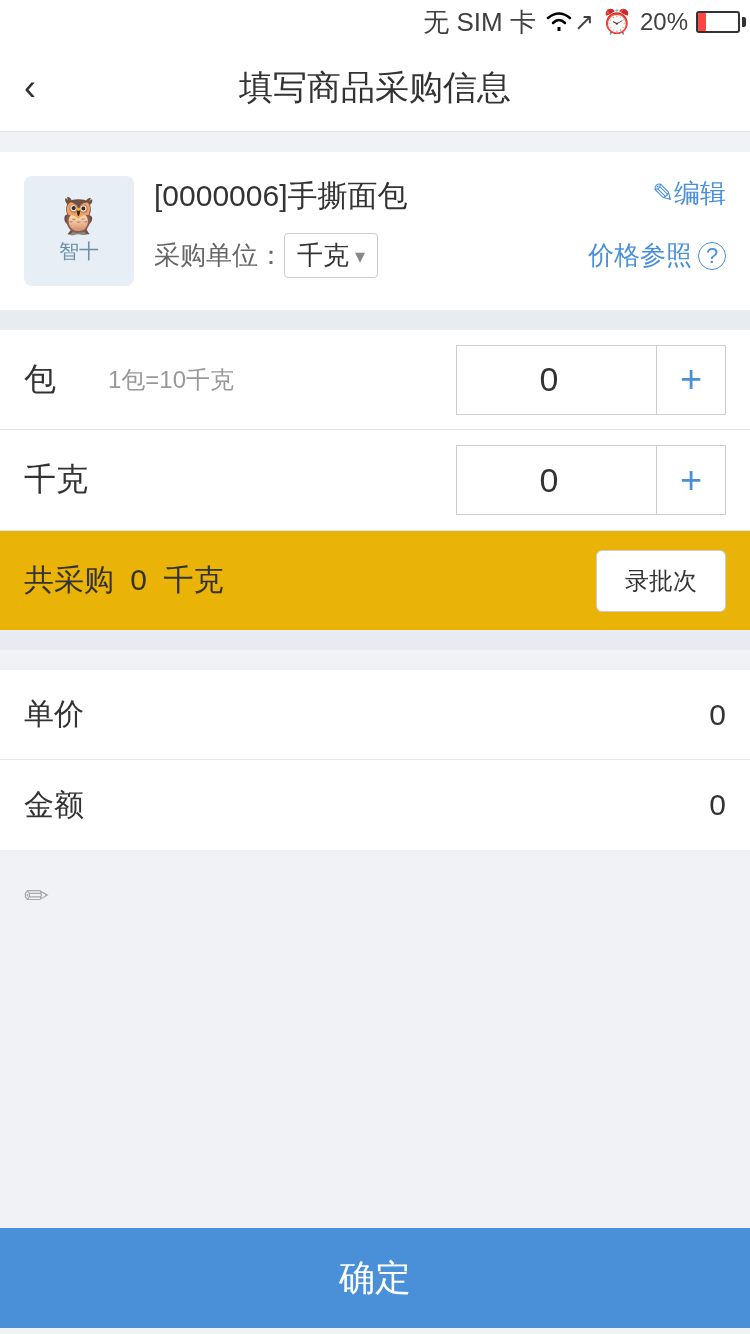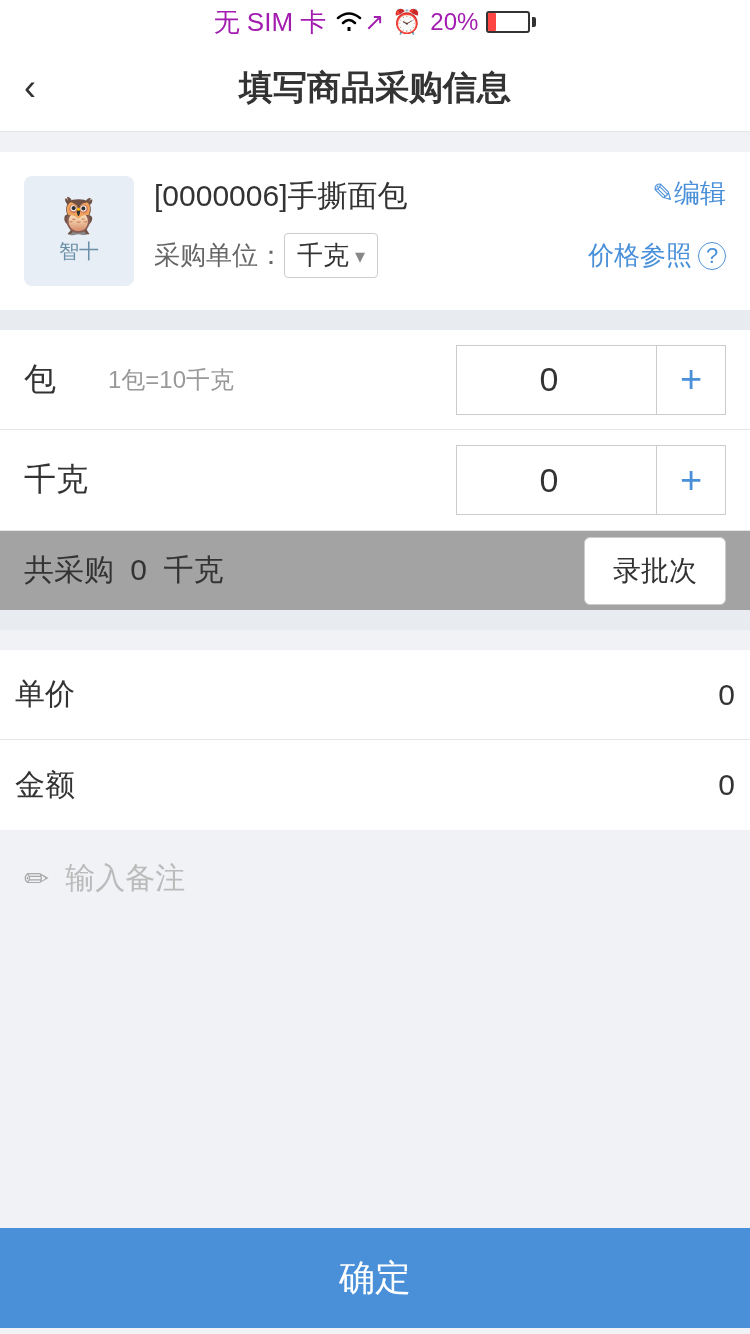--- a/index.html
+++ b/index.html
@@ -13,24 +13,24 @@
       color: #333;
     }
 
     
     .status-bar {
       width: 750px;
       height: 44px;
       background: #fff;
       display: flex;
       align-items: center;
-      justify-content: center;
-      padding: 0 12px;
+      justify-content: flex-end;
+      padding: 0 4px;
       font-size: 28px;
-      color: #a21caf;
+      color: #404040;
     }
     .status-left {
       display: flex;
       align-items: center;
       gap: 8px;
       font-size: 26px;
     }
     .status-center {
       font-size: 30px;
       font-weight: 500;
@@ -84,21 +84,21 @@
     }
     .nav-back {
       position: absolute;
       left: 24px;
       font-size: 36px;
       color: #333;
       cursor: pointer;
     }
     .nav-title {
       font-size: 34px;
-      font-weight: 700;
+      font-weight: 400;
       color: #333;
       text-align: right;
     }
 
     
     .product-card {
       background: #fff;
       margin-top: 20px;
       padding: 24px 24px 24px 24px;
       display: flex;
@@ -234,52 +234,52 @@
       display: flex;
       align-items: center;
       justify-content: center;
       font-size: 38px;
       color: #4a90d9;
       cursor: pointer;
     }
 
     
     .summary-row {
-      background: #a3a3a3;
-      height: 80px;
+      background: #eab308;
+      height: 100px;
       display: flex;
       align-items: center;
       justify-content: space-between;
       padding: 0 24px;
       border-top: 1px solid #e5e5e5;
     }
     .summary-text {
       font-size: 30px;
       color: #333;
     }
     .batch-btn {
       border: 1px solid #ccc;
       border-radius: 6px;
       padding: 14px 28px;
-      font-size: 28px;
+      font-size: 24px;
       color: #333;
       background: #fff;
       cursor: pointer;
     }
 
     
     .price-section {
       background: #fff;
       margin-top: 20px;
     }
     .price-row {
       display: flex;
       align-items: center;
       justify-content: space-between;
-      padding: 0 15px;
+      padding: 0 24px;
       height: 90px;
       border-bottom: 1px solid #e5e5e5;
     }
     .price-row:last-child {
       border-bottom: none;
     }
     .price-label {
       font-size: 30px;
       color: #333;
     }
@@ -425,18 +425,17 @@
     <span class="price-value">0</span>
   </div>
   <div class="price-row">
     <span class="price-label">金额</span>
     <span class="price-value">0</span>
   </div>
 </div>
 
 <div class="remark-area">
   <span class="remark-icon">✏</span>
-  <span class="remark-placeholder">输入备注</span>
 </div>
 
 <div class="empty-space"></div>
 
 <div class="bottom-btn">确定</div>
 
 </body></html>

